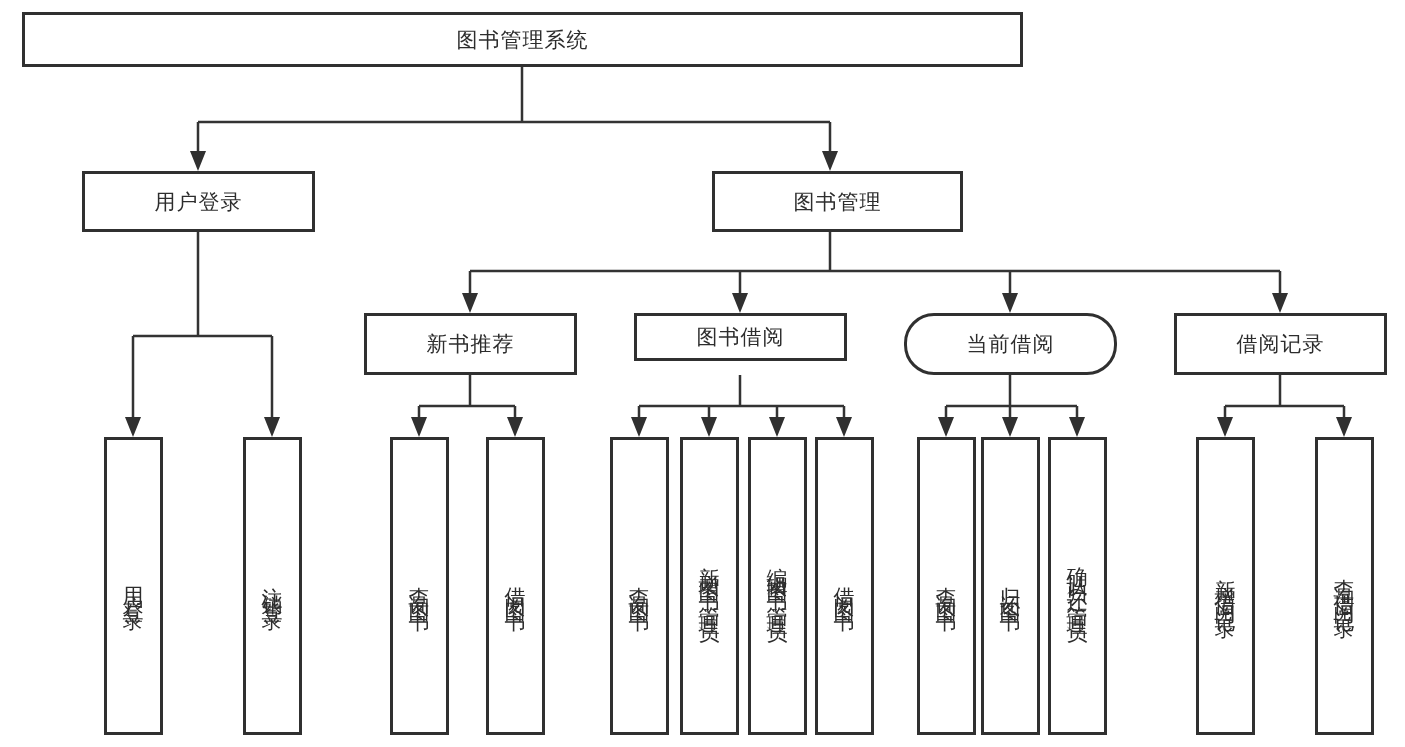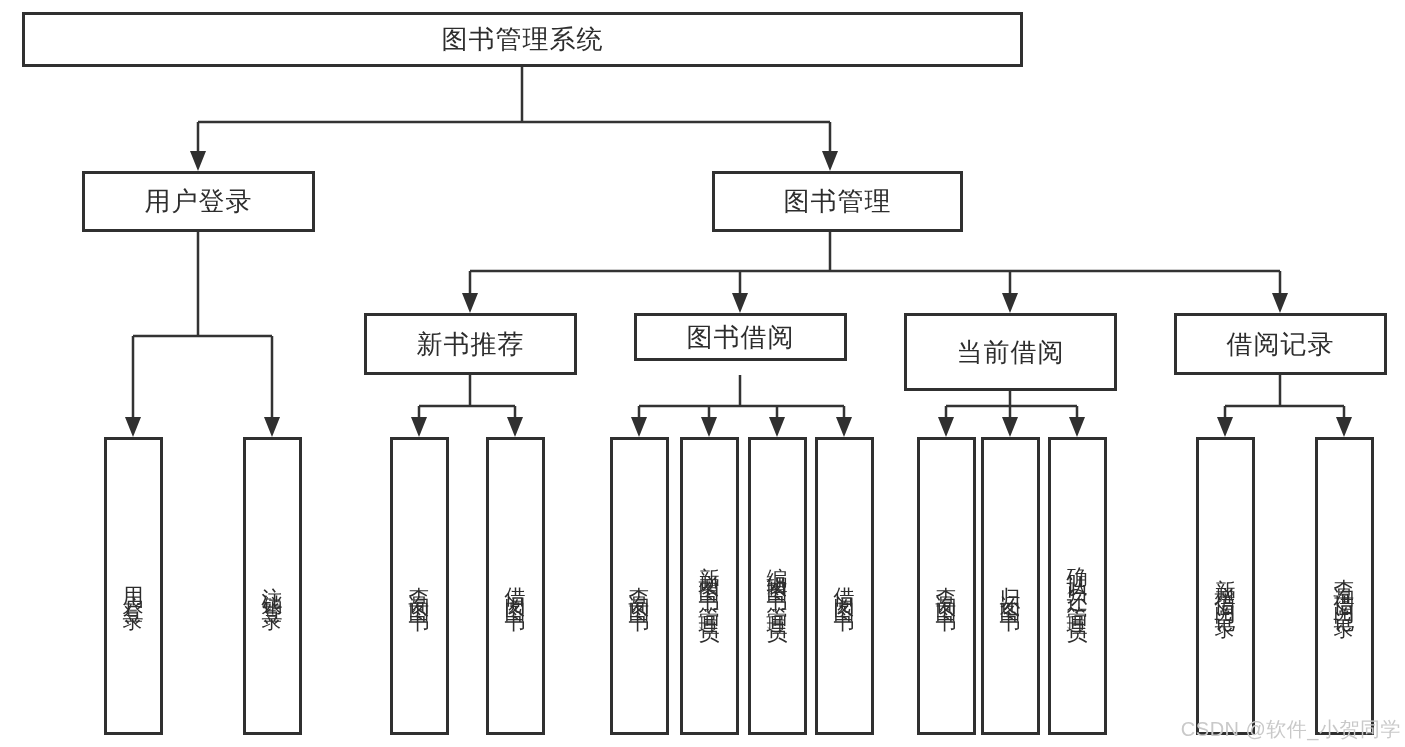--- a/index.html
+++ b/index.html
@@ -24,21 +24,21 @@
   }
   .node {
     position: absolute;
     box-sizing: border-box;
     background: #ffffff;
     border: 3px solid #303030;
     color: #2d2d2d;
     display: flex;
     align-items: center;
     justify-content: center;
-    font-size: 26px;
+    font-size: 21px;
     letter-spacing: 1px;
     text-align: center;
   }
   .vnode {
     font-size: 21px;
   }
   .vnode .vtext {
     writing-mode: vertical-rl;
     text-orientation: mixed;
     letter-spacing: 8px;
@@ -106,21 +106,21 @@
     </g>
   </svg>
 
   <div class="node" style="left:22px; top:12px; width:1001px; height:55px;">图书管理系统</div>
 
   <div class="node" style="left:82px; top:171px; width:233px; height:61px;">用户登录</div>
   <div class="node" style="left:712px; top:171px; width:251px; height:61px;">图书管理</div>
 
   <div class="node" style="left:364px; top:313px; width:213px; height:62px;text-align:center;">新书推荐</div>
   <div class="node" style="left:634px; top:313px; width:213px; height:48px;">图书借阅</div>
-  <div class="node" style="left:904px; top:313px; width:213px; height:78px;">当前借阅</div>
+  <div class="node" style="left:904px; top:313px; width:213px; height:62px;border-radius:30px;">当前借阅</div>
   <div class="node" style="left:1174px; top:313px; width:213px; height:62px;">借阅记录</div>
 
   <div class="node vnode" style="left:104px; top:437px; width:59px; height:298px;">
     <span class="vtext">用户登录</span>
   </div>
   <div class="node vnode" style="left:243px; top:437px; width:59px; height:298px;">
     <span class="vtext">注销登录</span>
   </div>
 
   <div class="node vnode" style="left:390px; top:437px; width:59px; height:298px;">
@@ -153,15 +153,14 @@
     <span class="vtext">确认归还（管理员）</span>
   </div>
 
   <div class="node vnode" style="left:1196px; top:437px; width:59px; height:298px;">
     <span class="vtext">新增借阅记录</span>
   </div>
   <div class="node vnode" style="left:1315px; top:437px; width:59px; height:298px;">
     <span class="vtext">查询借阅记录</span>
   </div>
 
-  <div class="watermark">CSDN @软件_小贺同学</div>
 
 </div>
 
 </body></html>

